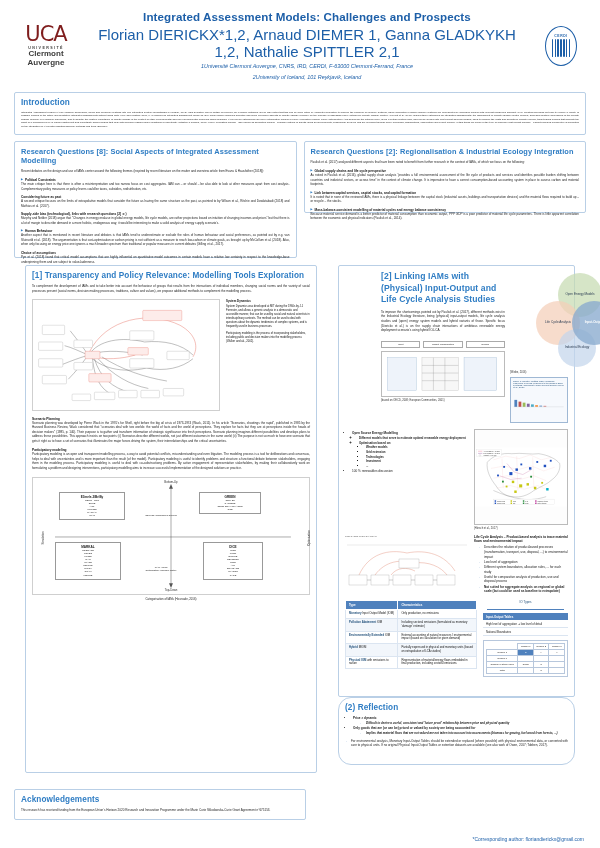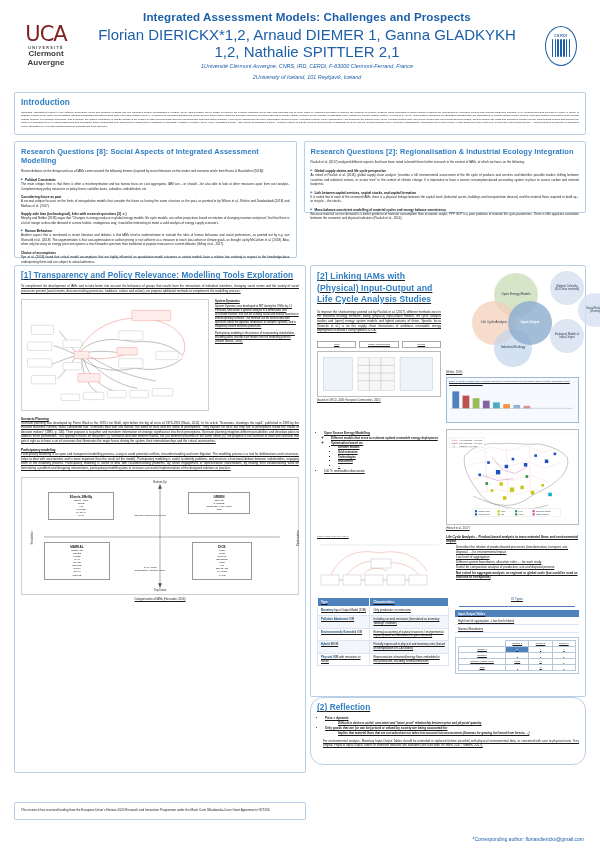--- a/index.html
+++ b/index.html
@@ -43,21 +43,21 @@
   .cols { display:flex; gap:7px; padding:0 14px; }
   .col { flex:1; min-width:0; }
 
   
   .intro { margin:4px 14px 0 14px; }
 
   
   .rq-row { margin-top:6px; }
 
   
-  .sec-wrap { display:flex; gap:4px; padding:0 14px; margin-top:7px; align-items:flex-start;text-decoration:underline; }
+  .sec-wrap { display:flex; gap:21px; padding:0 25px; margin-top:7px; align-items:flex-start; }
   .sec-left { width:292px; flex:0 0 292px; }
   .sec-right { flex:1; min-width:0; }
 
   
   .fig { border:1px solid #cfcfcf; background:#fff; }
   .sd-fig { height:112px; position:relative; overflow:hidden; }
   .sd-note { font-size:2.7px; line-height:1.5; color:#111; }
   .sd-note b { font-size:2.9px; }
 
   
@@ -316,21 +316,21 @@
             <div>Optimisation: équilibre partiel</div>
           </div>
         </div>
         <div class="cap">Categorisation of IAMs (Hourcade, 2016)</div>
       </div>
     </div>
 
     <div class="sec-right">
       <div class="box" style="height:432px;">
         <div style="display:flex; gap:5px;">
-          <div style="flex:0 0 124px;">
+          <div style="flex:0 0 124px;margin-left:36px;">
             <h2 class="big">[2] Linking IAMs with (Physical) Input-Output and Life Cycle Analysis Studies</h2>
             <div class="body-xs" style="margin-top:5px;">To improve the shortcomings pointed out by Pauliuk et al. (2017), different methods exist in the Industrial Ecology literature, being (physical) input-output models, life cycle analysis studies and (open) energy system models and hybrid variants of those. Specific focus (Dierickx et al.) is on the supply chain interactions of ambitious renewable energy deployment scenario's using hybrid IO-LCA.</div>
             <div style="display:flex; gap:3px; margin-top:8px;">
               <div style="flex:1; border:0.5px solid #aaa; font-size:2.4px; text-align:center; padding:1px;">Input</div>
               <div style="flex:1; border:0.5px solid #aaa; font-size:2.4px; text-align:center; padding:1px;">Market Consumption</div>
               <div style="flex:1; border:0.5px solid #aaa; font-size:2.4px; text-align:center; padding:1px;">Region</div>
             </div>
             <div style="border:0.5px solid #bbb; height:46px; margin-top:3px; position:relative; overflow:hidden;">
               <svg viewBox="0 0 124 46" width="100%" height="100%">
                 <rect x="4" y="6" width="30" height="34" fill="#eef3fa" stroke="#9fb8d4" stroke-width="0.4"></rect>
@@ -610,19 +610,20 @@
             </ul>
           </li>
         </ul>
         <div class="body-xs arrow-li" style="margin-top:4px; padding-left:6px; position:relative;">For environmental analysis, Monetary Input-Output Tables should be extended or replaced (where possible) with physical environmental data, or converted with care to physical units. If no original Physical Input-Output Tables or extention datasets are available (see also work of Owen, 2017; Tobben, 2017).</div>
       </div>
     </div>
   </div>
 
   <div style="position:absolute; left:14px; bottom:28px; width:292px;">
     <div class="box">
+      <h2>Acknowledgements</h2>
       <div class="body-xs">This research has received funding from the European Union's Horizon 2020 Research and Innovation Programme under the Marie Curie Sklodowska-Curie Grant Agreement n°675153.</div>
     </div>
   </div>
 
   <div class="corresp">*Corresponding author: floriandierickx@gmail.com</div>
 
 </div>
 
 </body></html>

